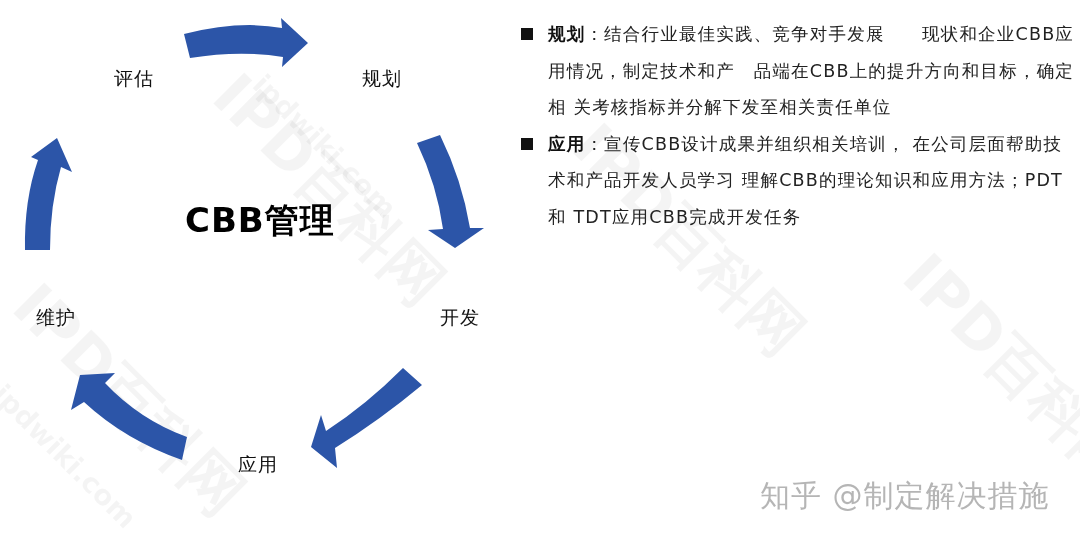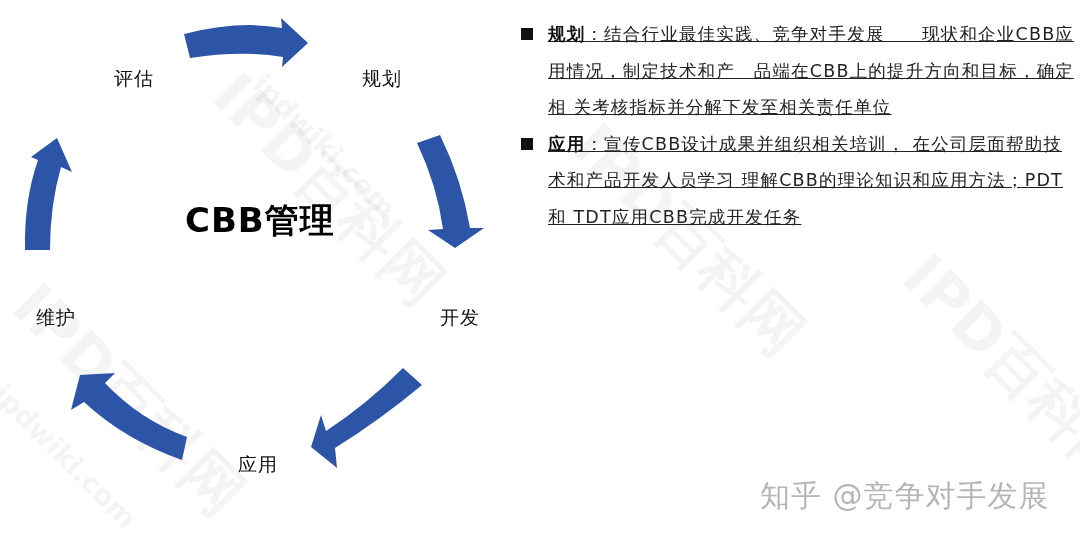--- a/index.html
+++ b/index.html
@@ -24,21 +24,21 @@
     font-size: 34px; font-weight: bold; color: #000; letter-spacing: 1px;
   }
   .desc {
     position: absolute; left: 518px; top: 16px; width: 562px;
   }
   .desc-item { position: relative; padding-left: 30px; margin-bottom: 0; }
   .bullet {
     position: absolute; left: 3px; top: 12px; width: 12px; height: 12px; background: #111;
   }
   .desc-text {
-    font-size: 17.5px; line-height: 36.5px; color: #222; letter-spacing: 1.2px; text-decoration: underline;
+    font-size: 17.5px; line-height: 36.5px; color: #222; letter-spacing: 1.2px;
   }
   .desc-key { font-weight: bold; color: #111; }
   .credit {
     position: absolute; left: 760px; top: 476px;
     font-size: 30px; color: rgba(120,120,120,0.55); letter-spacing: 1px;
     font-family: "DejaVu Sans", sans-serif;
   }
 </style>
 </head>
 <body>
@@ -87,13 +87,13 @@
   <div class="desc-item">
     <span class="bullet"></span>
     <div class="desc-text"><span class="desc-key">规划</span><span>：</span><span>结合行业最佳实践、竞争对手发展　　现状和企业CBB应用情况，制定技术和产　品端在CBB上的提升方向和目标，确定相 关考核指标并分解下发至相关责任单位</span></div>
   </div>
   <div class="desc-item">
     <span class="bullet"></span>
     <div class="desc-text"><span class="desc-key">应用</span><span>：</span><span>宣传CBB设计成果并组织相关培训， 在公司层面帮助技术和产品开发人员学习 理解CBB的理论知识和应用方法；PDT和 TDT应用CBB完成开发任务</span></div>
   </div>
 </div>
 
-<div class="credit">知乎 @竞争对手发展</div>
+<div class="credit">知乎 @制定解决措施</div>
 
 </body></html>

